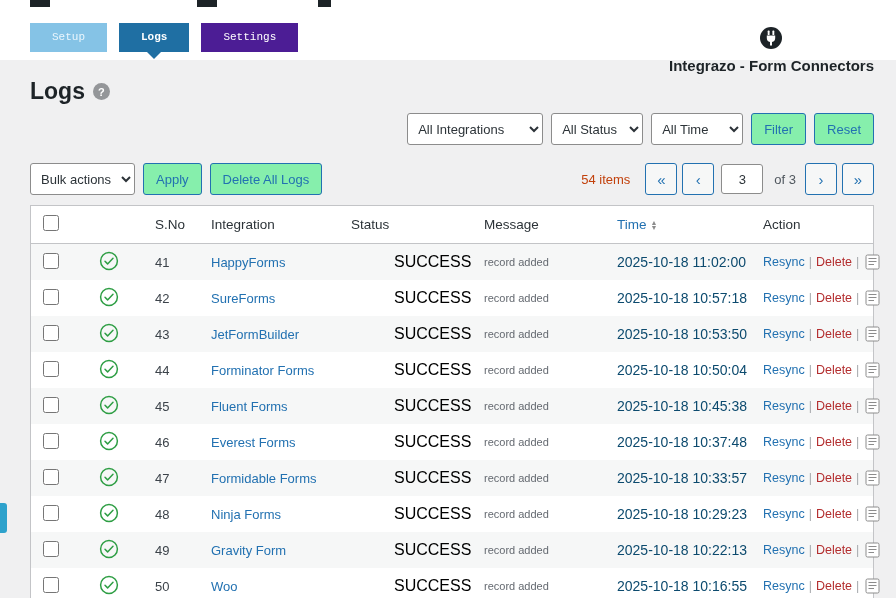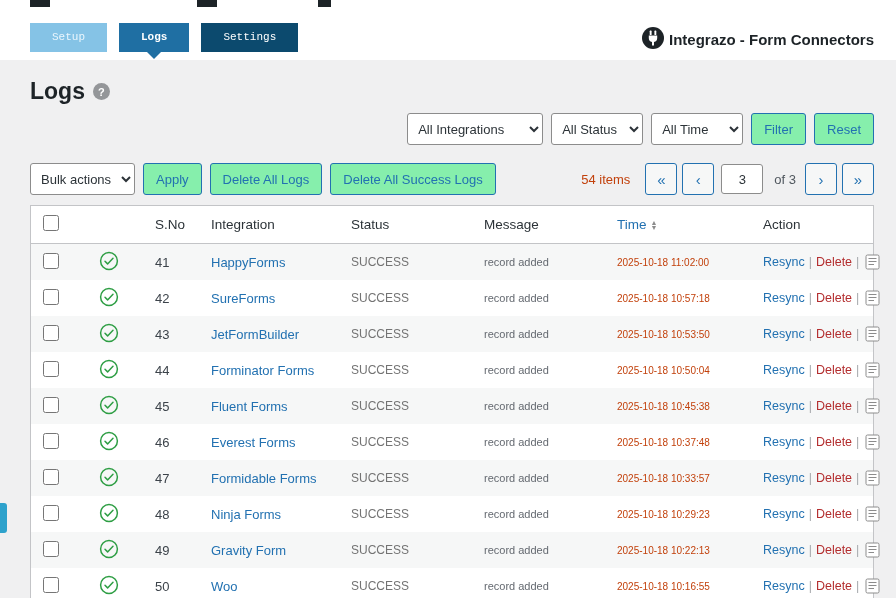--- a/index.html
+++ b/index.html
@@ -26,22 +26,22 @@
   .tab {
     border:none; padding:5px 22px; font-size:11px; color:#fff;
     font-family:Liberation Mono, monospace; cursor:pointer; line-height:19px;
   }
   .tab-setup { background:#85c3e6; color:#eaf6fd; }
   .tab-logs { background:#1f6fa3; font-weight:700; position:relative; }
   .tab-logs::after {
     content:""; position:absolute; left:50%; bottom:-7px; transform:translateX(-50%);
     border:7px solid transparent; border-top:7px solid #1f6fa3; border-bottom:0;
   }
-  .tab-settings { background:#0c4a6e; }
-  .brand { display:flex; align-items:center; gap:4px; margin-top:3px; }
+  .tab-settings { background:#4c1d95; }
+  .brand { display:flex; align-items:center; gap:4px; margin-top:3px;flex-direction:column; }
   .brand-title { font-weight:700; font-size:15px; color:#1d2327; }
 
   .content { padding:18px 22px 0 30px; }
 
   .page-title-row { display:flex; align-items:center; gap:8px; margin:0 0 8px; }
   h1 { margin:0; font-size:23px; font-weight:600; color:#1d2327; }
   .help-icon {
     width:17px; height:17px; border-radius:50%; background:#949699; color:#fff;
     font-size:11px; font-weight:700; display:flex; align-items:center; justify-content:center;
     cursor:pointer;
@@ -82,23 +82,23 @@
   }
   .thead { min-height:38px; border-bottom:1px solid #c3c4c7; color:#2c3338; font-size:13.5px; }
   .trow { min-height:36px; }
   .trow.alt { background:#f6f7f7; }
   input[type="checkbox"] { width:16px; height:16px; margin:0; border:1px solid #8c8c8c; }
   .th-time { color:#2271b1; display:flex; align-items:center; gap:4px; cursor:pointer; }
   .sort { display:flex; flex-direction:column; line-height:5px; font-size:7px; color:#8c8c8c; }
   .status-icon { display:inline-flex; }
   .sno { color:#3c434a; }
   .int-link { color:#2271b1; text-decoration:none; cursor:pointer; }
-  .status { font-size:12px; color:#737373; }
+  .status { font-size:16px; color:#000000;margin-left:43px; }
   .message { font-size:11px; color:#646970; }
-  .time { font-size:10px; color:#c2410c; }
+  .time { font-size:14px; color:#0c4a6e; }
   .action { display:flex; align-items:center; gap:4px; font-size:12.5px; }
   .link-resync { color:#2271b1; text-decoration:none; cursor:pointer; }
   .link-delete { color:#b32d2e; text-decoration:none; cursor:pointer; }
   .sep { color:#a7aaad; }
   .doc-icon { display:inline-flex; cursor:pointer; margin-left:2px; }
 
   .left-accent {
     position:absolute; left:0; top:503px; width:7px; height:30px;
     background:#2ea2cc; border-radius:0 3px 3px 0;
   }
@@ -151,21 +151,20 @@
     <button class="btn">Reset</button>
   </div>
 
   <div class="toolbar-row">
     <div class="toolbar-left">
       <select>
         <option>Bulk actions</option>
       </select>
       <button class="btn">Apply</button>
       <button class="btn">Delete All Logs</button>
-      <button class="btn">Delete All Success Logs</button>
     </div>
     <div class="toolbar-right">
       <span class="items-count">54 items</span>
       <button class="page-btn">«</button>
       <button class="page-btn">‹</button>
       <input class="page-input" value="3" style="">
       <span class="of-label">of 3</span>
       <button class="page-btn">›</button>
       <button class="page-btn">»</button>
     </div>

